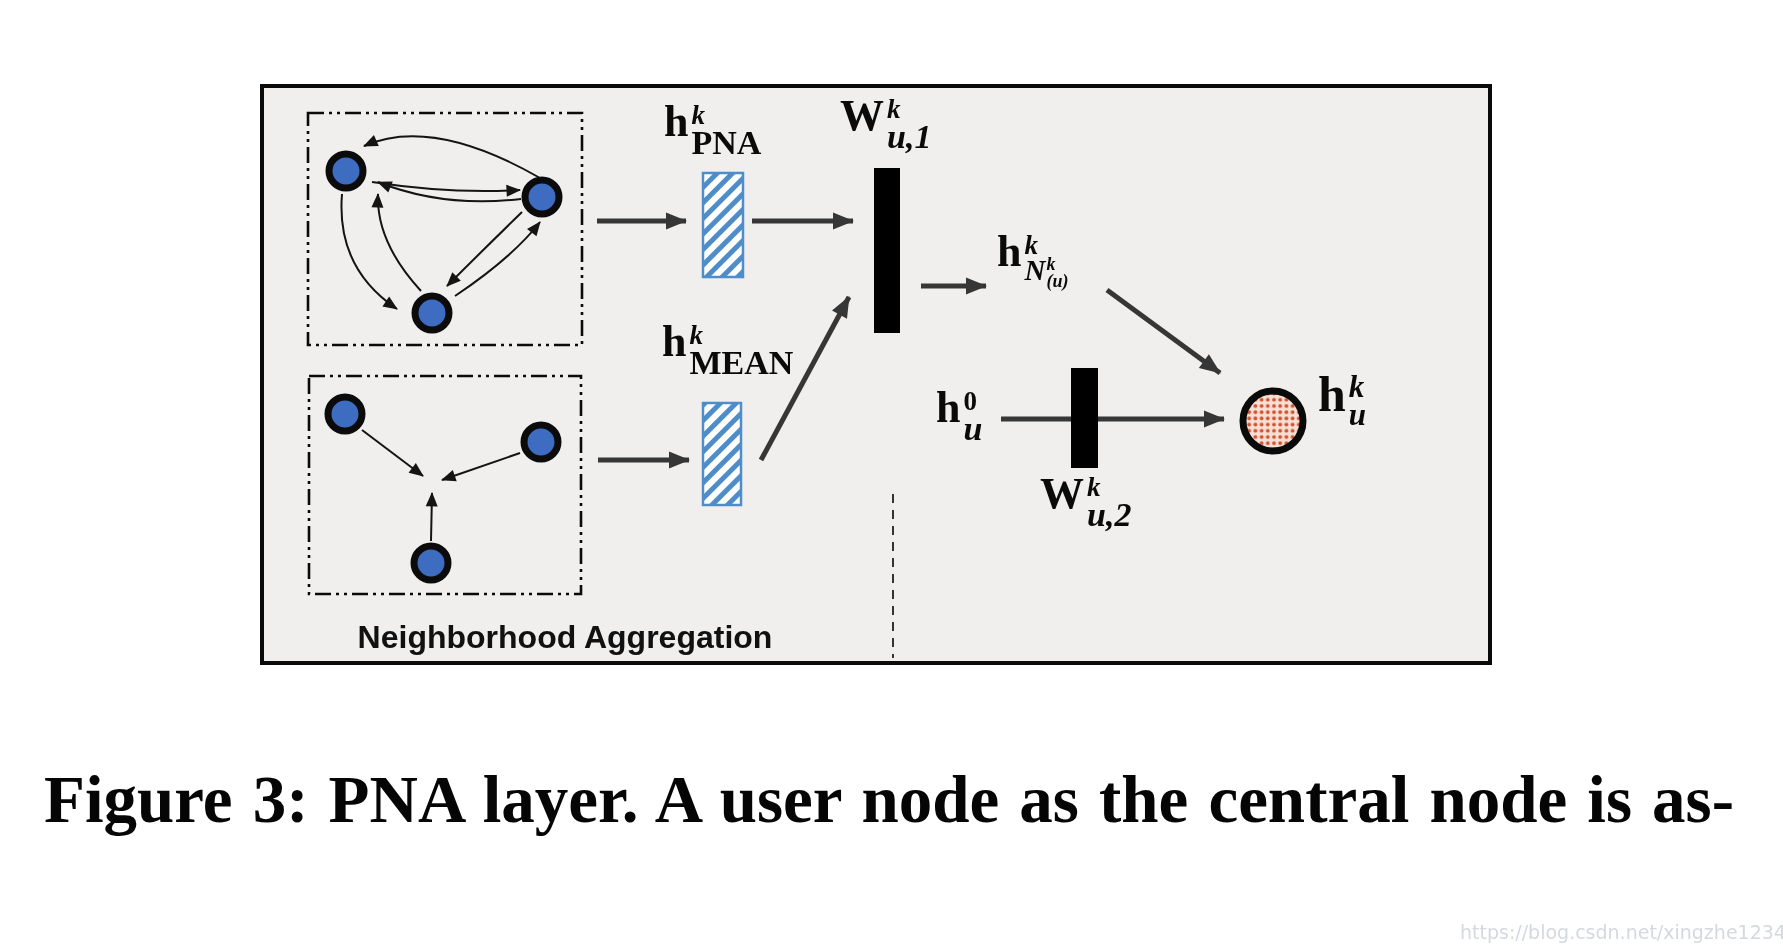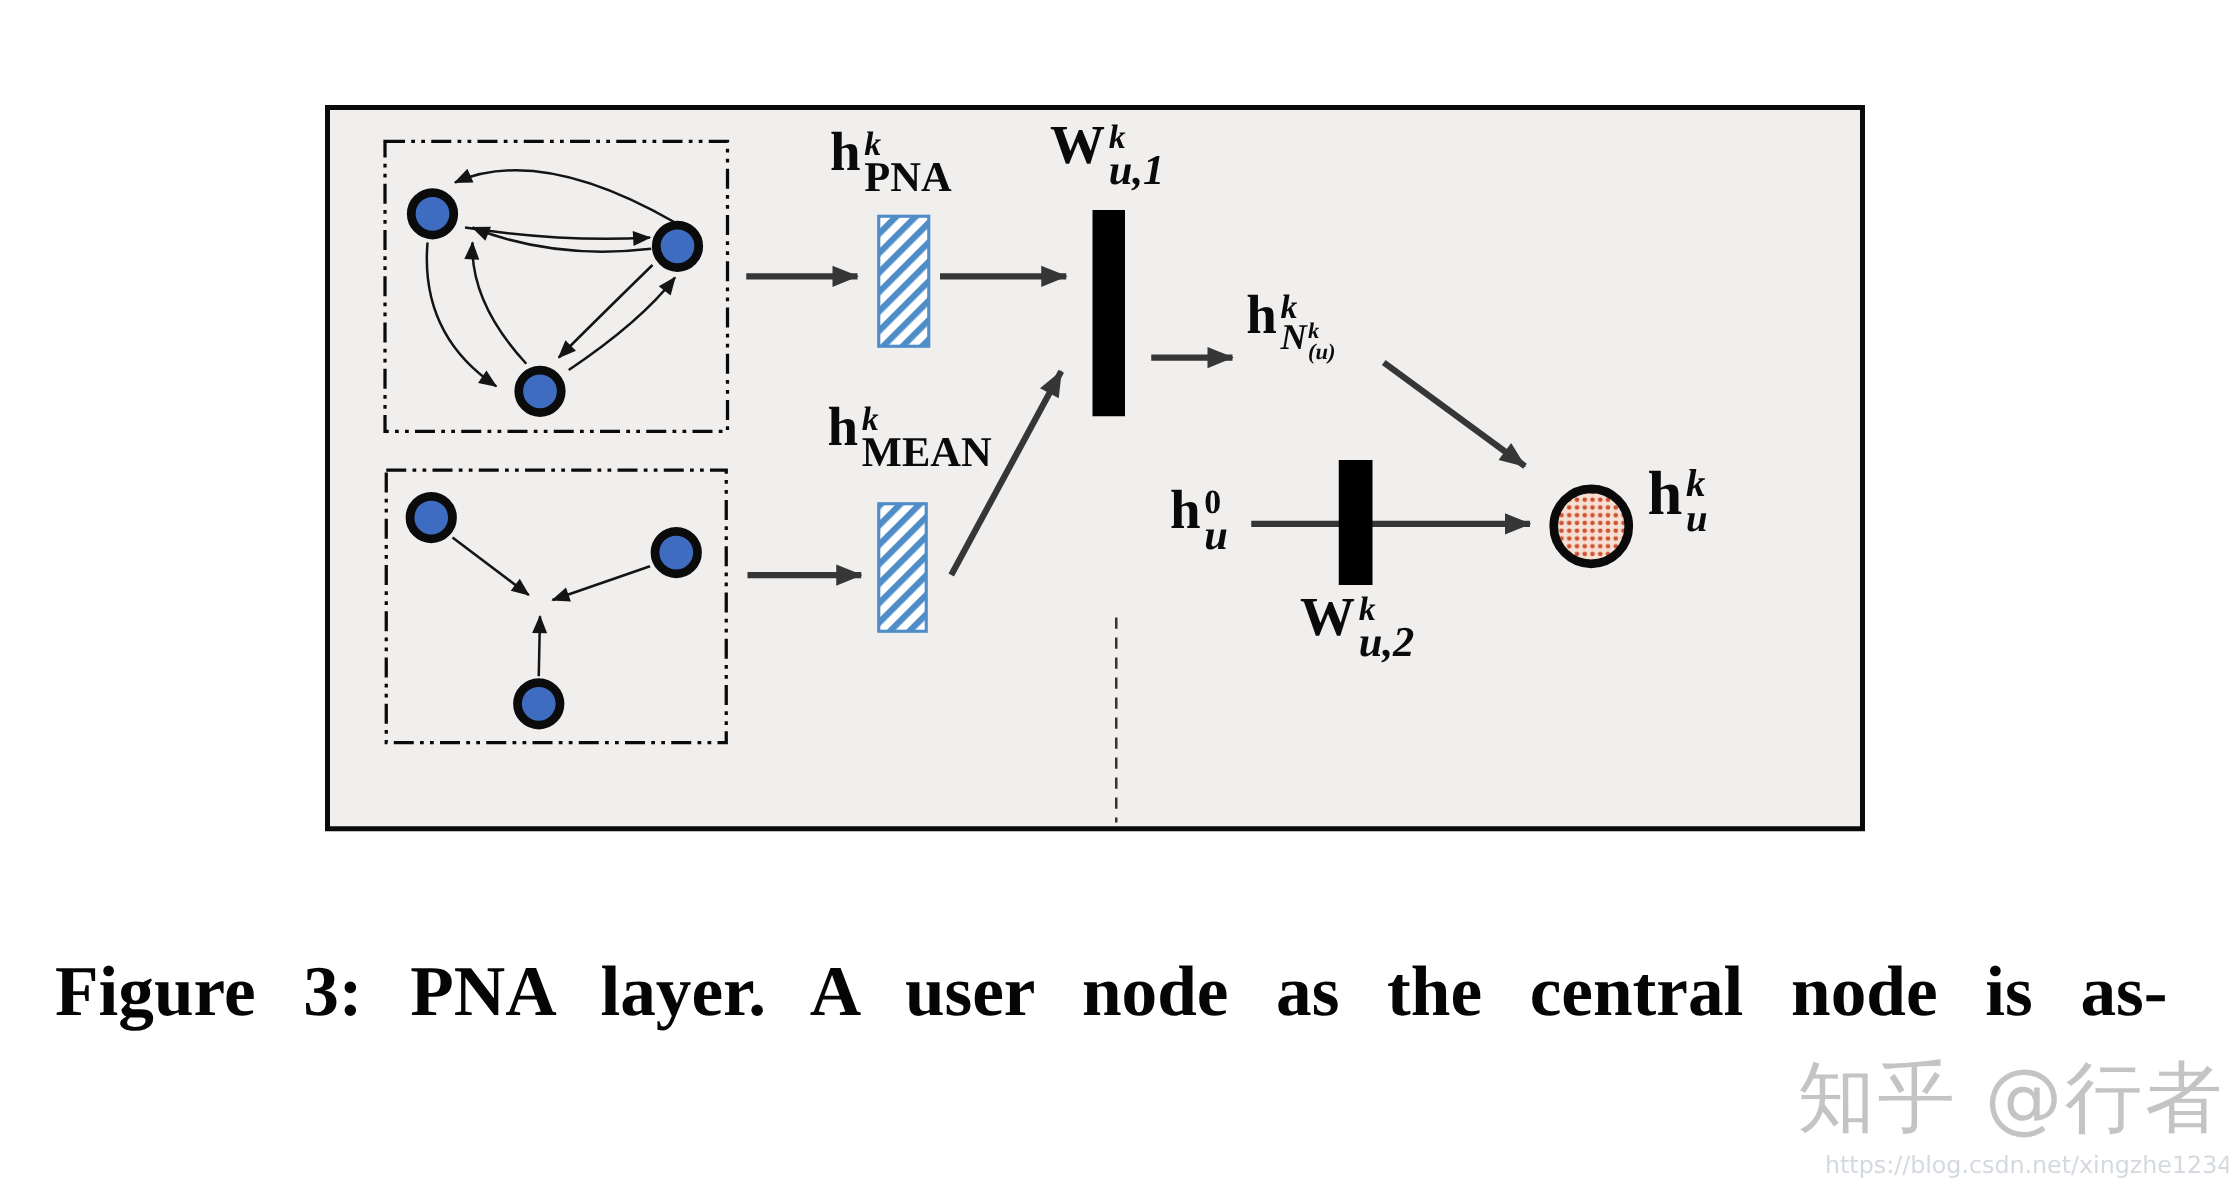--- a/index.html
+++ b/index.html
@@ -44,21 +44,21 @@
   .stk2 .ss-sub{font-size:18px;font-style:italic;line-height:1;}
 
   
   .seclabel{position:absolute;top:619px;font-family:"Liberation Sans",sans-serif;
             font-weight:bold;font-size:32px;color:#111;text-align:center;white-space:nowrap;}
   .seclabel.left{left:330px;width:470px;}
   .seclabel.right{left:940px;width:512px;}
 
   
   .caption-line{position:absolute;left:44px;width:1690px;color:var(--caption_black);
-        font-family:"Liberation Serif",serif;font-weight:bold;font-size:57px;line-height:1.1;
+        font-family:"Liberation Serif",serif;font-weight:bold;font-size:67px;line-height:1.1;
         white-space:nowrap;}
   .cap1{top:763px;text-align:justify;text-align-last:justify;white-space:normal;}
   .cap2{top:839px;letter-spacing:1px;}
 
   
   .wm-zhihu{position:absolute;left:1438px;top:836px;font-family:"DejaVu Sans",sans-serif;
         font-size:62px;color:var(--watermark_gray);opacity:0.8;letter-spacing:2px;z-index:5;
         white-space:nowrap;}
   .wm-url{position:absolute;left:1460px;top:921px;font-family:"DejaVu Sans",sans-serif;
         font-size:19px;color:var(--watermark_url_gray);opacity:0.9;z-index:5;white-space:nowrap;}
@@ -193,19 +193,19 @@
   </div>
 
   <div class="mlabel big" style="left:1318px;top:374px">
     <span class="base">h</span>
     <span class="stk">
       <span class="s-sup">k</span>
       <span class="s-sub it">u</span>
     </span>
   </div>
 
+  <div class="seclabel left">Neighborhood Aggregation</div>
 
   <div class="caption-line cap1">Figure 3: PNA layer. A user node as the central node is as-</div>
 
-  <div class="wm-zhihu">知乎 @行者</div>
   <div class="wm-url">https://blog.csdn.net/xingzhe123456789000</div>
 
 </div>
 
 </body></html>

